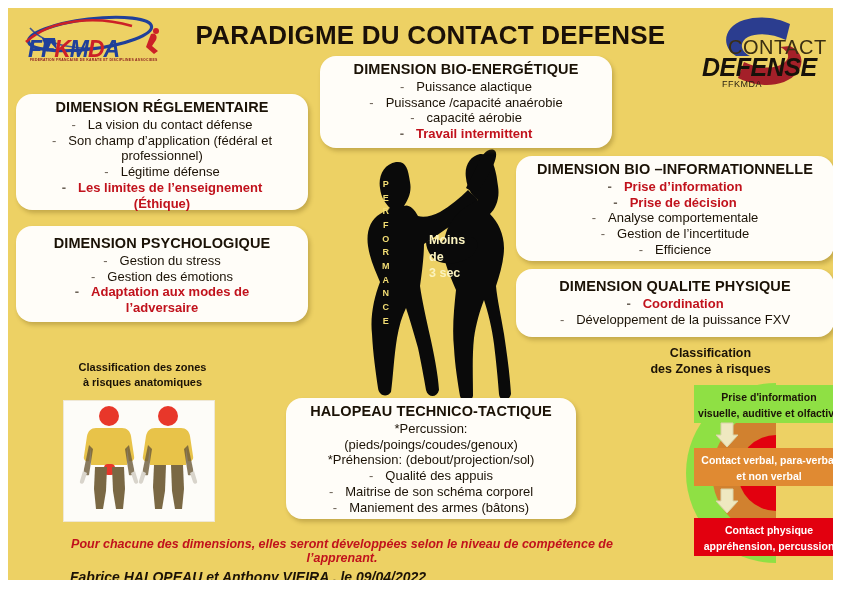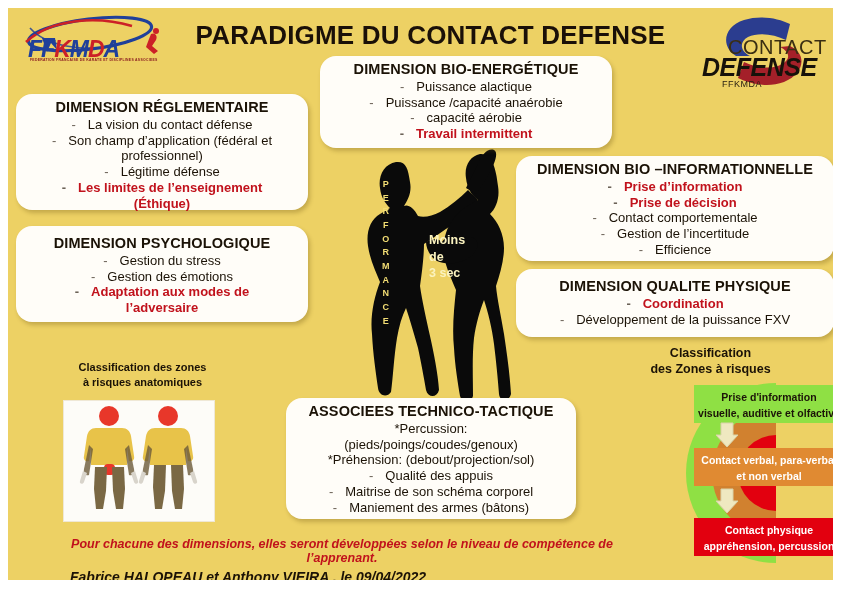--- a/index.html
+++ b/index.html
@@ -260,40 +260,40 @@
     <div class="li"><span class="d">-</span><span>Puissance alactique</span></div>
     <div class="li"><span class="d">-</span><span>Puissance /capacité anaérobie</span></div>
     <div class="li"><span class="d">-</span><span>capacité aérobie</span></div>
     <div class="li red"><span class="d">-</span><span>Travail intermittent</span></div>
   </div>
 
   <div class="dbox" style="left:508px; top:148px; width:318px; height:105px;">
     <div class="h">DIMENSION BIO –INFORMATIONNELLE</div>
     <div class="li red"><span class="d">-</span><span>Prise d’information</span></div>
     <div class="li red"><span class="d">-</span><span>Prise de décision</span></div>
-    <div class="li"><span class="d">-</span><span>Contact comportementale</span></div>
+    <div class="li"><span class="d">-</span><span>Analyse comportementale</span></div>
     <div class="li"><span class="d">-</span><span>Gestion de l’incertitude</span></div>
     <div class="li"><span class="d">-</span><span>Efficience</span></div>
   </div>
 
   <div class="dbox" style="left:8px; top:218px; width:292px; height:96px;">
     <div class="h" style="margin-top:4px;">DIMENSION PSYCHOLOGIQUE</div>
     <div class="li"><span class="d">-</span><span>Gestion du stress</span></div>
     <div class="li"><span class="d">-</span><span>Gestion des émotions</span></div>
     <div class="li red"><span class="d">-</span><span>Adaptation aux modes de l’adversaire</span></div>
   </div>
 
   <div class="dbox" style="left:508px; top:261px; width:318px; height:68px;">
     <div class="h" style="margin-top:4px;">DIMENSION QUALITE PHYSIQUE</div>
     <div class="li red"><span class="d">-</span><span>Coordination</span></div>
     <div class="li"><span class="d">-</span><span>Développement de la puissance FXV</span></div>
   </div>
 
   <div class="dbox" style="left:278px; top:390px; width:290px; height:121px;">
-    <div class="h">ASSOCIEES TECHNICO-TACTIQUE</div>
+    <div class="h">HALOPEAU TECHNICO-TACTIQUE</div>
     <div class="li"><span>*Percussion: (pieds/poings/coudes/genoux)</span></div>
     <div class="li"><span>*Préhension: (debout/projection/sol)</span></div>
     <div class="li"><span class="d">-</span><span>Qualité des appuis</span></div>
     <div class="li"><span class="d">-</span><span>Maitrise de son schéma corporel</span></div>
     <div class="li"><span class="d">-</span><span>Maniement des armes (bâtons)</span></div>
   </div>
 
   <div id="anat-title">
     <span>Classification des zones</span><br>
     <span>à risques anatomiques</span>

